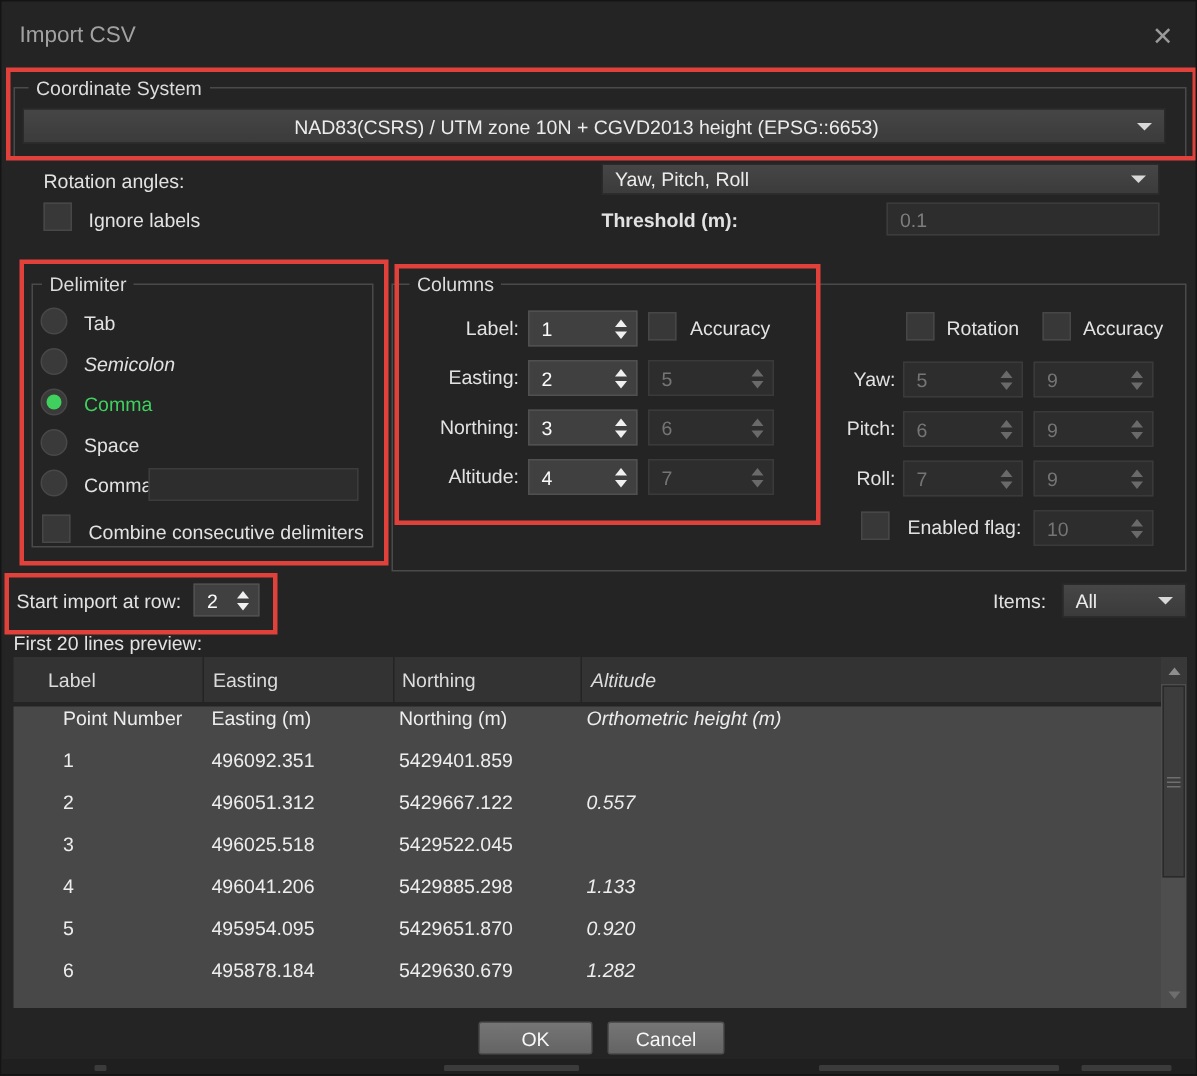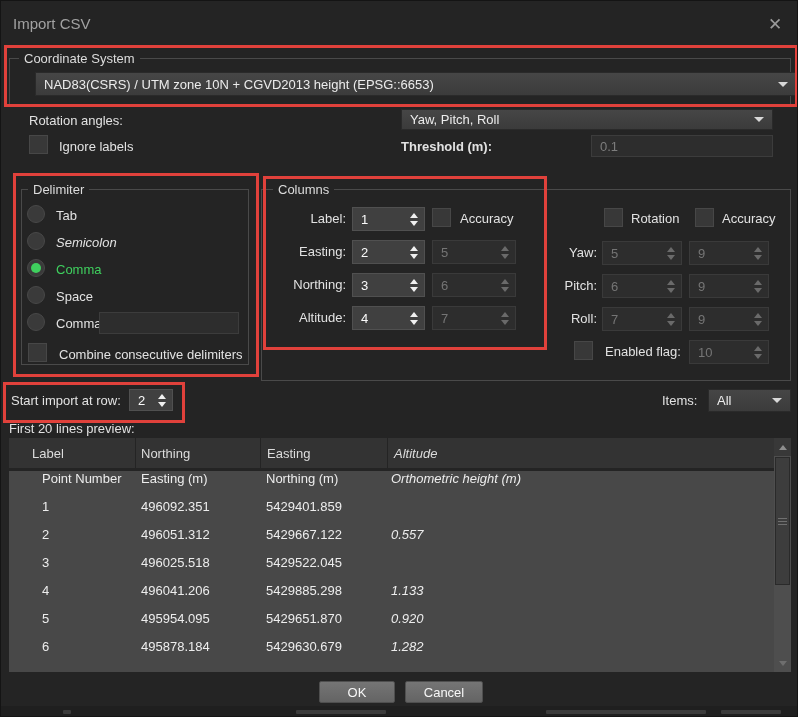--- a/index.html
+++ b/index.html
@@ -57,21 +57,21 @@
 </head>
 <body>
 
 <div class="dialog">
 
   <div class="abs title" style="left:12px;top:14px;">Import CSV</div>
   <div class="abs close" style="left:767px;top:15px;">✕</div>
 
   <div class="abs groupbox" style="left:8px;top:57px;width:780px;height:46px;"></div>
   <div class="abs grouplabel" style="left:18px;top:50px;">Coordinate System</div>
-  <div class="abs dd" style="left:34px;top:71px;width:762px;height:24px;">
+  <div class="abs dd" style="left:14px;top:71px;width:762px;height:24px;text-align:center;">
     <span class="ddtxt">NAD83(CSRS) / UTM zone 10N + CGVD2013 height (EPSG::6653)</span>
     <span class="dd-arrow"></span>
   </div>
   <div class="abs red-annot" style="left:3px;top:44px;width:788px;height:56px;"></div>
 
   <div class="abs lbl" style="left:28px;top:112px;">Rotation angles:</div>
   <div class="abs dd" style="left:400px;top:108px;width:372px;height:21px;">
     <span class="ddtxt">Yaw, Pitch, Roll</span>
     <span class="dd-arrow"></span>
   </div>
@@ -252,22 +252,22 @@
   <div class="abs dd" style="left:707px;top:388px;width:83px;height:23px;">
     <span class="ddtxt">All</span>
     <span class="dd-arrow"></span>
   </div>
 
   <div class="abs lbl" style="left:8px;top:420px;">First 20 lines preview:</div>
 
   <div class="abs tbl" style="left:8px;top:437px;width:782px;height:234px;">
     <div class="hdr" style="width:765px;">
       <div class="hcell c1 h1" style="padding-left:23px;">Label</div>
+      <div class="hcell c2 h2">Easting</div>
       <div class="hcell c3 h3">Northing</div>
-      <div class="hcell c2 h2">Easting</div>
       <div class="hcell c4 h4" style="margin-right:0;">Altitude</div>
     </div>
     <div class="tbody" style="width:765px;height:201px;">
       <div class="trow">
         <div class="c1">Point Number</div>
         <div class="c2">Easting (m)</div>
         <div class="c3">Northing (m)</div>
         <div class="c4">Orthometric height (m)</div>
       </div>
       <div class="trow">

